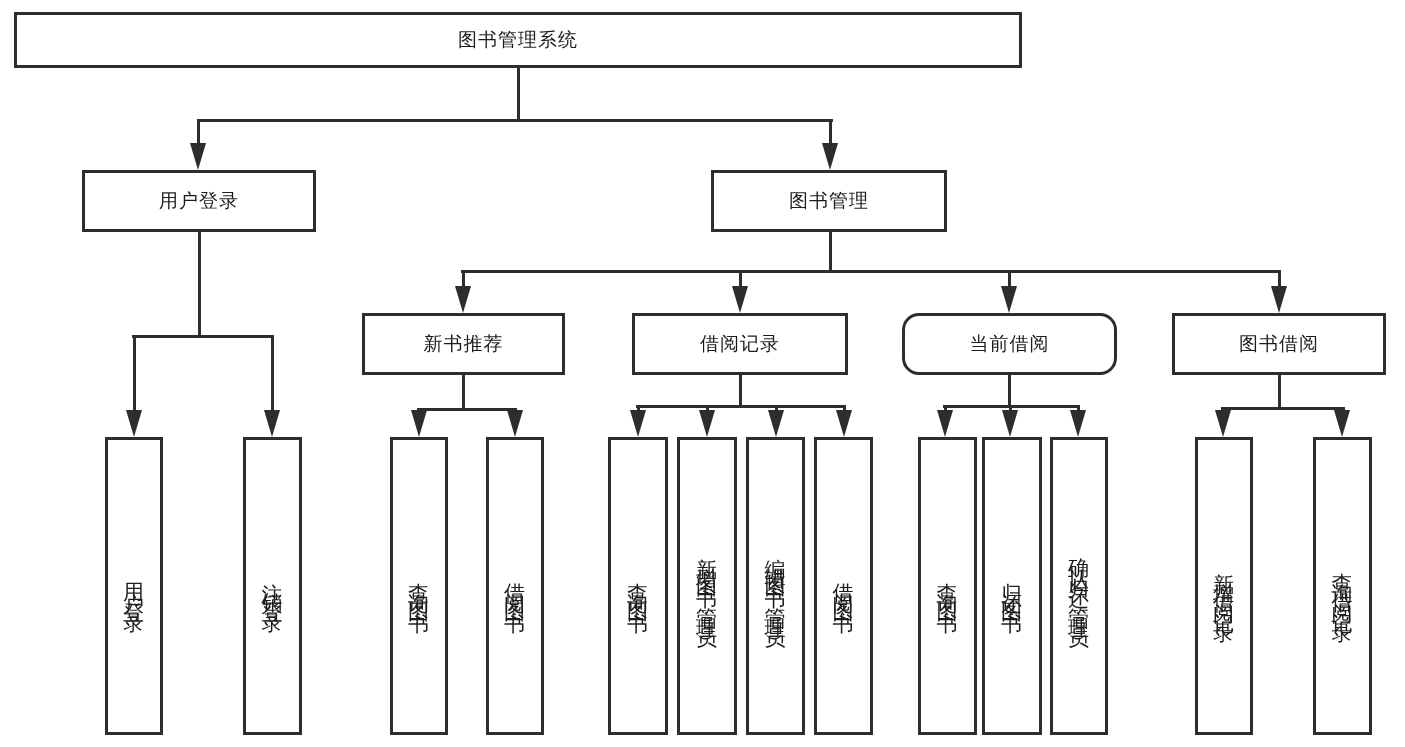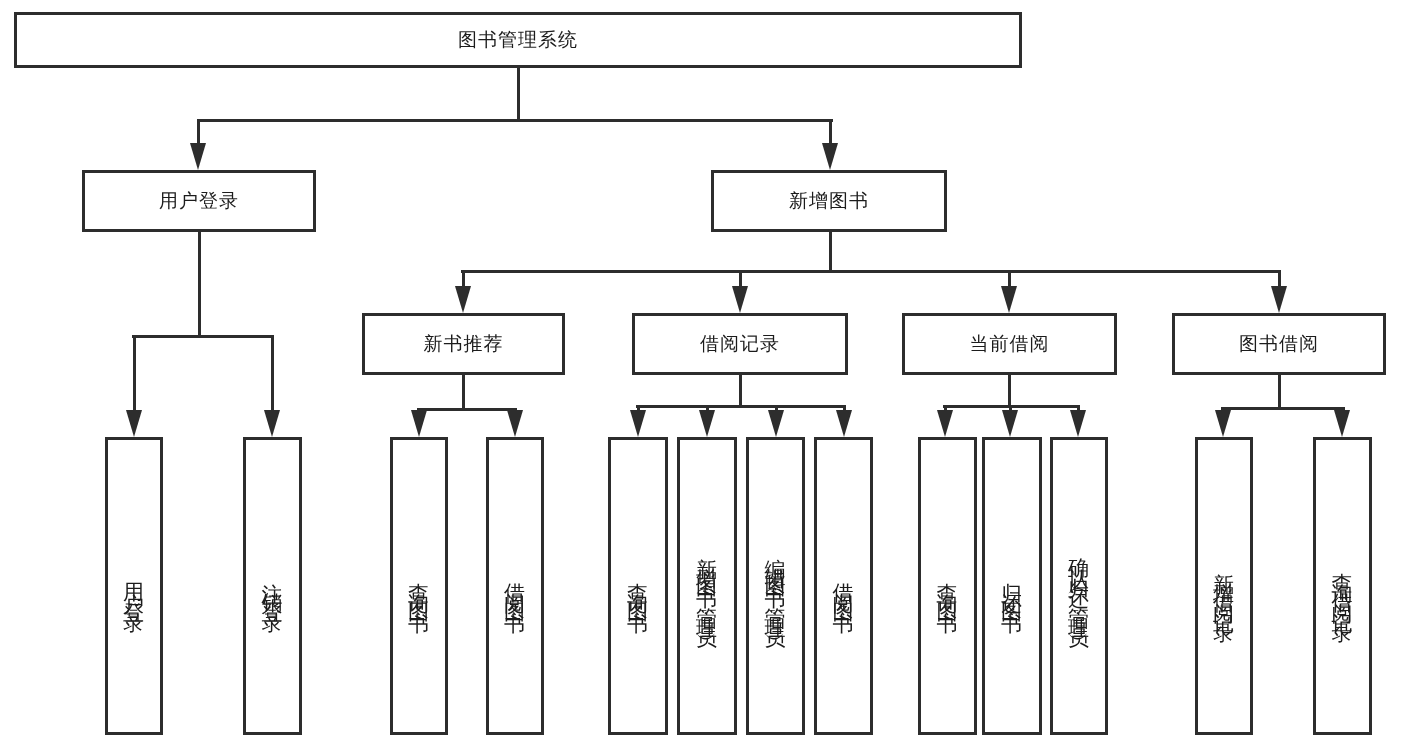--- a/index.html
+++ b/index.html
@@ -65,32 +65,32 @@
 
   <div class="node h" style="left:14px;top:12px;width:1008px;height:56px;">
     <span class="lbl">图书管理系统</span>
   </div>
 
   <div class="node h" style="left:82px;top:170px;width:234px;height:62px;">
     <span class="lbl">用户登录</span>
   </div>
 
   <div class="node h" style="left:711px;top:170px;width:236px;height:62px;">
-    <span class="lbl">新增图书</span>
+    <span class="lbl">图书管理</span>
   </div>
 
   <div class="node h" style="left:362px;top:313px;width:203px;height:62px;">
     <span class="lbl">新书推荐</span>
   </div>
 
   <div class="node h" style="left:632px;top:313px;width:216px;height:62px;">
     <span class="lbl">借阅记录</span>
   </div>
 
-  <div class="node h" style="left:902px;top:313px;width:215px;height:62px;">
+  <div class="node h" style="left:902px;top:313px;width:215px;height:62px;border-radius:17px;">
     <span class="lbl">当前借阅</span>
   </div>
 
   <div class="node h" style="left:1172px;top:313px;width:214px;height:62px;">
     <span class="lbl">图书借阅</span>
   </div>
 
   <div class="node leaf" style="left:105px;width:58px;">
     <span class="lbl">用户登录</span>
   </div>

